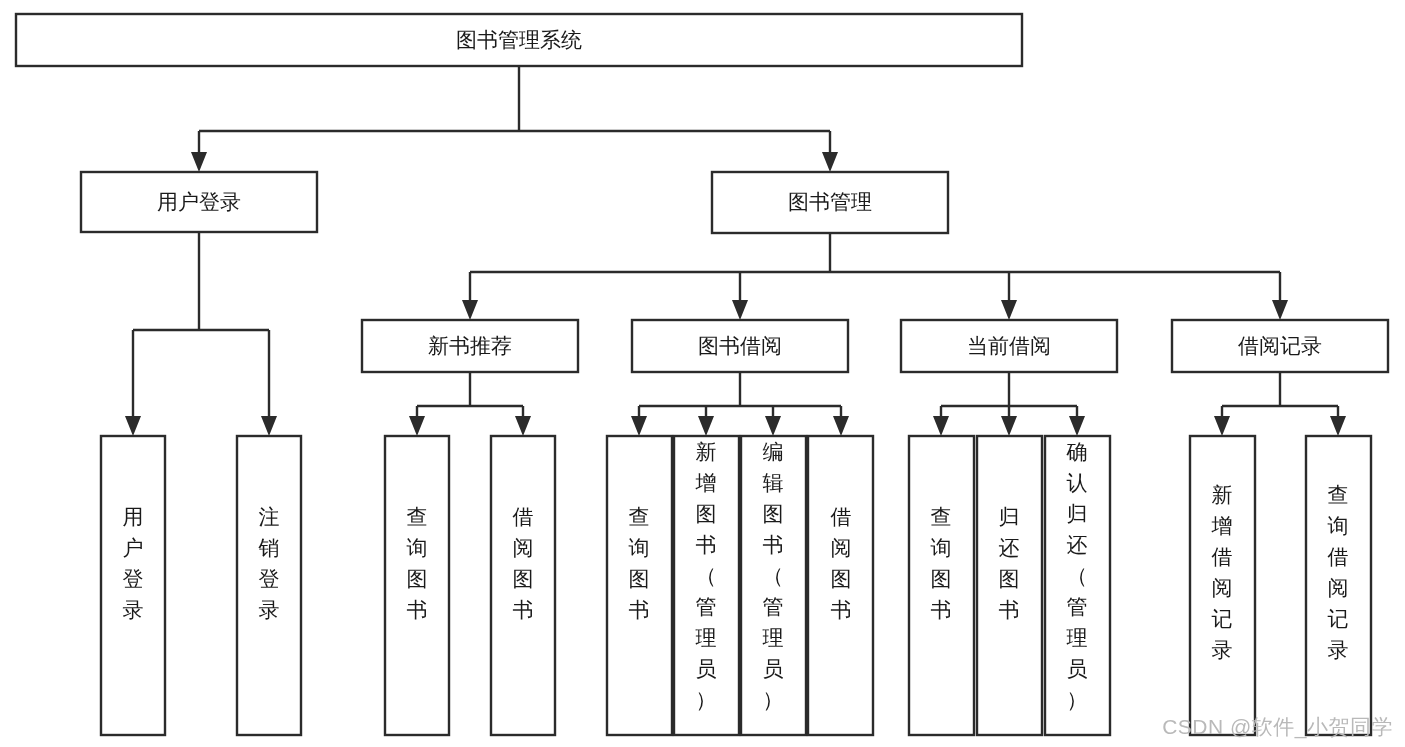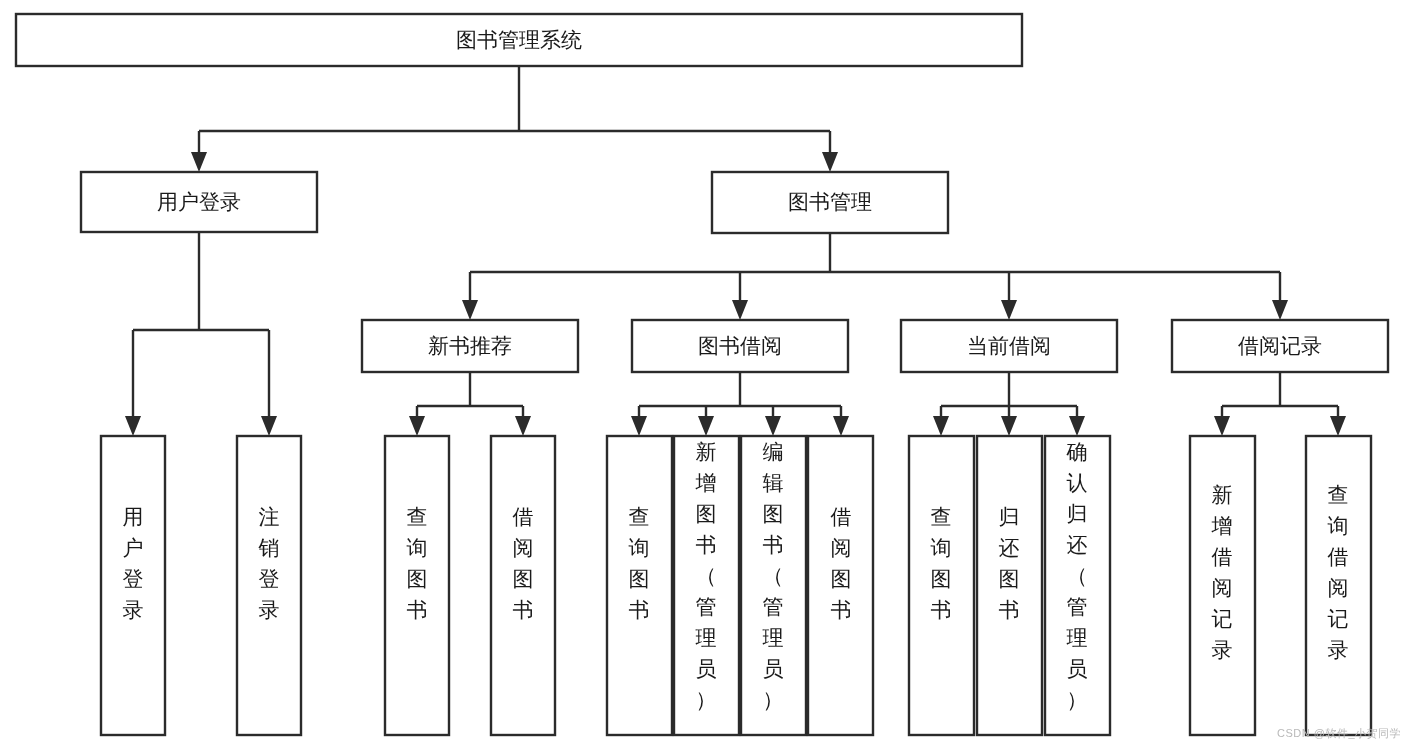--- a/index.html
+++ b/index.html
@@ -42,24 +42,24 @@
     stroke-width: 2.4;
     fill: none;
     stroke-linecap: butt;
   }
   .arrow-head {
     fill: #2b2b2b;
     stroke: none;
   }
   .watermark {
     position: absolute;
-    right: 4px;
+    right: 12px;
     bottom: 6px;
     font-family: "Liberation Sans", "DejaVu Sans", sans-serif;
-    font-size: 11px;
+    font-size: 21px;
     color: #b9b9b9;
     letter-spacing: 0.5px;
     white-space: nowrap;
     pointer-events: none;
   }
 </style>
 </head>
 <body>
 
 <svg id="diagram" viewBox="0 0 1405 747" xmlns="http://www.w3.org/2000/svg">

